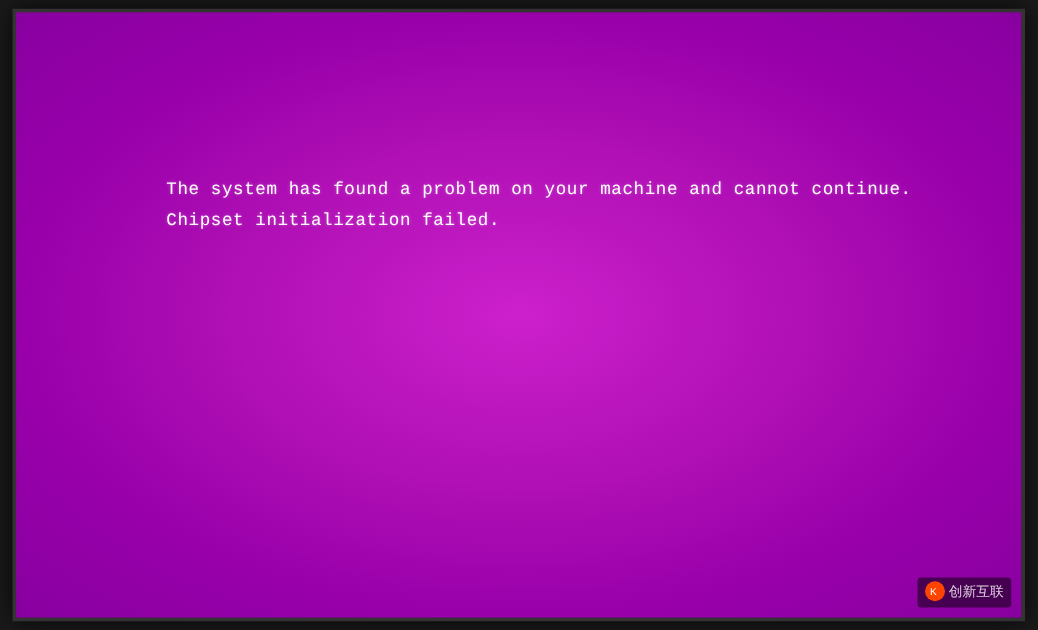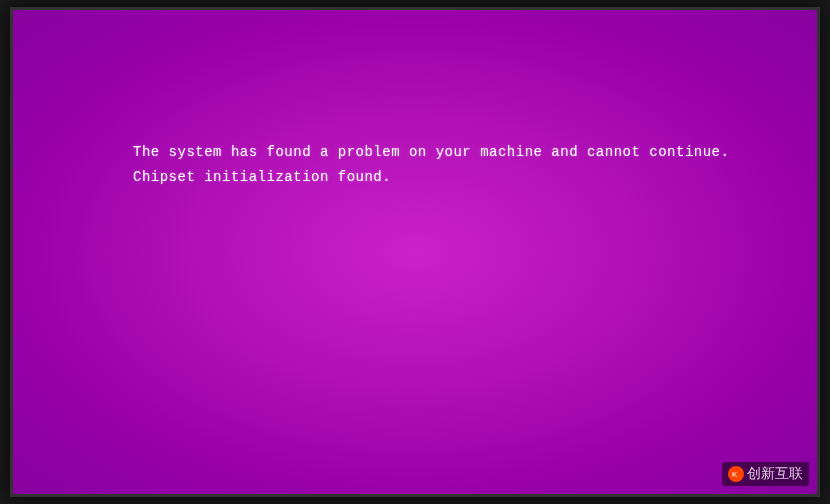--- a/index.html
+++ b/index.html
@@ -63,21 +63,21 @@
     .watermark {
       position: absolute;
       bottom: 8px;
       right: 8px;
       background: rgba(0,0,0,0.5);
       padding: 3px 6px;
       border-radius: 3px;
     }
 
     .watermark-text {
-      font-size: 14px;
+      font-size: 11px;
       color: #ffffff;
       font-family: Liberation Serif, serif;
       opacity: 0.8;
     }
 
     .watermark-logo {
       display: inline-flex;
       align-items: center;
       gap: 3px;
     }
@@ -93,21 +93,21 @@
     }
   </style>
 </head>
 <body>
 
 <div class="monitor-frame">
   <div class="screen-content">
 
     <div class="top-section">
       <div class="error-line">The system has found a problem on your machine and cannot continue.</div>
-      <div class="error-line">Chipset initialization found.</div>
+      <div class="error-line">Chipset initialization failed.</div>
     </div>
 
 
     <div class="watermark">
       <span class="watermark-logo">
         <span class="logo-icon">
           <svg width="10" height="10" viewBox="0 0 10 10">
             <text x="1" y="8" font-size="8" fill="white" font-family="Arial">K</text>
           </svg>
         </span>

